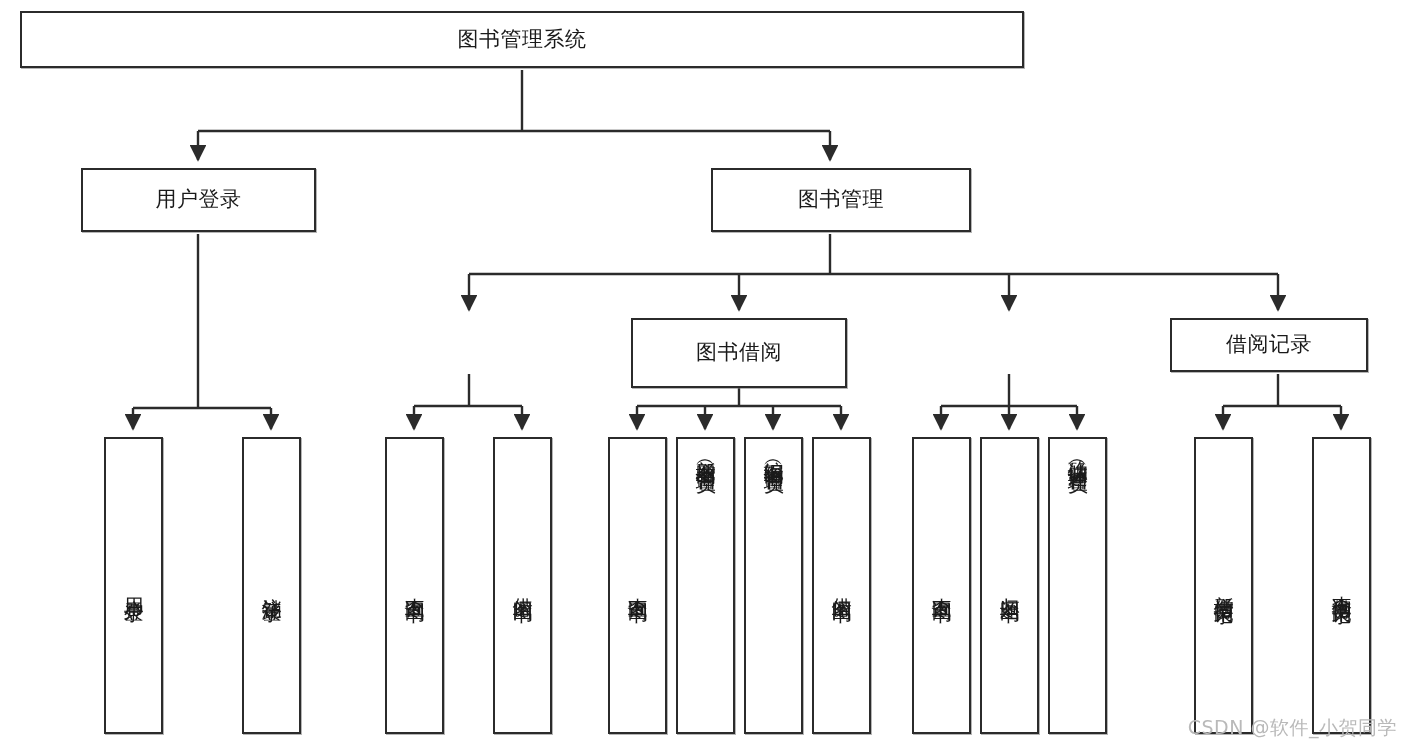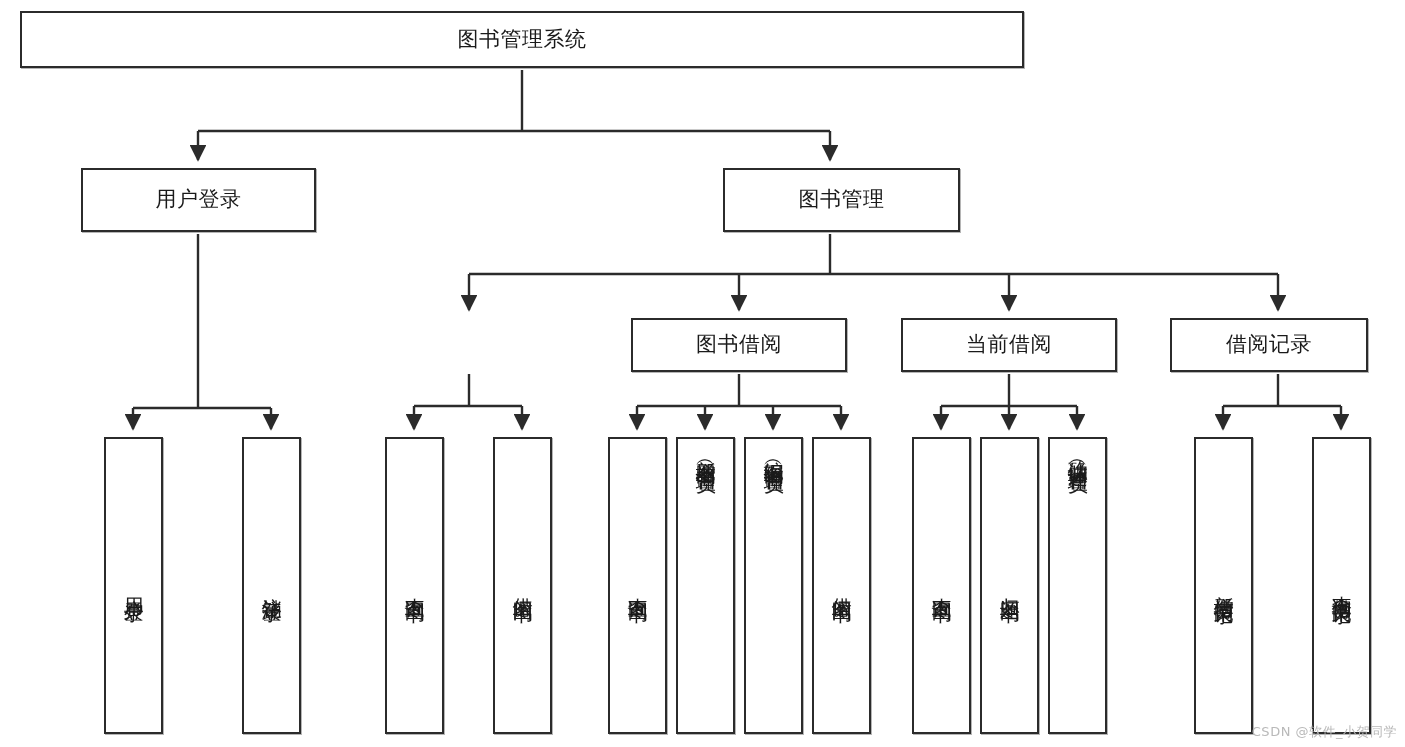--- a/index.html
+++ b/index.html
@@ -61,21 +61,21 @@
     white-space: nowrap;
   }
   .node.vert.centered {
     align-items: center;
     padding-top: 0;
   }
   #watermark {
     position: absolute;
     right: 8px;
     bottom: 6px;
-    font-size: 13px;
+    font-size: 19px;
     color: #b9b9b9;
     white-space: nowrap;
     letter-spacing: 0.5px;
     user-select: none;
   }
 </style>
 </head>
 <body>
 
 <div id="diagram-root">
@@ -132,29 +132,26 @@
     </g>
   </svg>
 
   <div class="node horiz" style="left:20px; top:11px; width:1004px; height:57px;">
     <span class="label">图书管理系统</span>
   </div>
 
   <div class="node horiz" style="left:81px; top:168px; width:235px; height:64px;">
     <span class="label">用户登录</span>
   </div>
-  <div class="node horiz" style="left:711px; top:168px; width:237px; height:64px;margin-left:12px;">
+  <div class="node horiz" style="left:711px; top:168px; width:260px; height:64px;">
     <span class="label">图书管理</span>
   </div>
 
-  <div class="node horiz" style="left:631px; top:318px; width:216px; height:54px;">
+  <div class="node horiz" style="left:631px; top:318px; width:216px; height:70px;">
     <span class="label">图书借阅</span>
-  </div>
-  <div class="node horiz" style="left:901px; top:318px; width:216px; height:54px;">
-    <span class="label">当前借阅</span>
   </div>
   <div class="node horiz" style="left:1170px; top:318px; width:198px; height:54px;">
     <span class="label">借阅记录</span>
   </div>
 
   <div class="node vert centered" style="left:104px; top:437px; width:59px; height:297px;">
     <span class="label">用户登录</span>
   </div>
   <div class="node vert centered" style="left:242px; top:437px; width:59px; height:297px;">
     <span class="label">注销登录</span>

